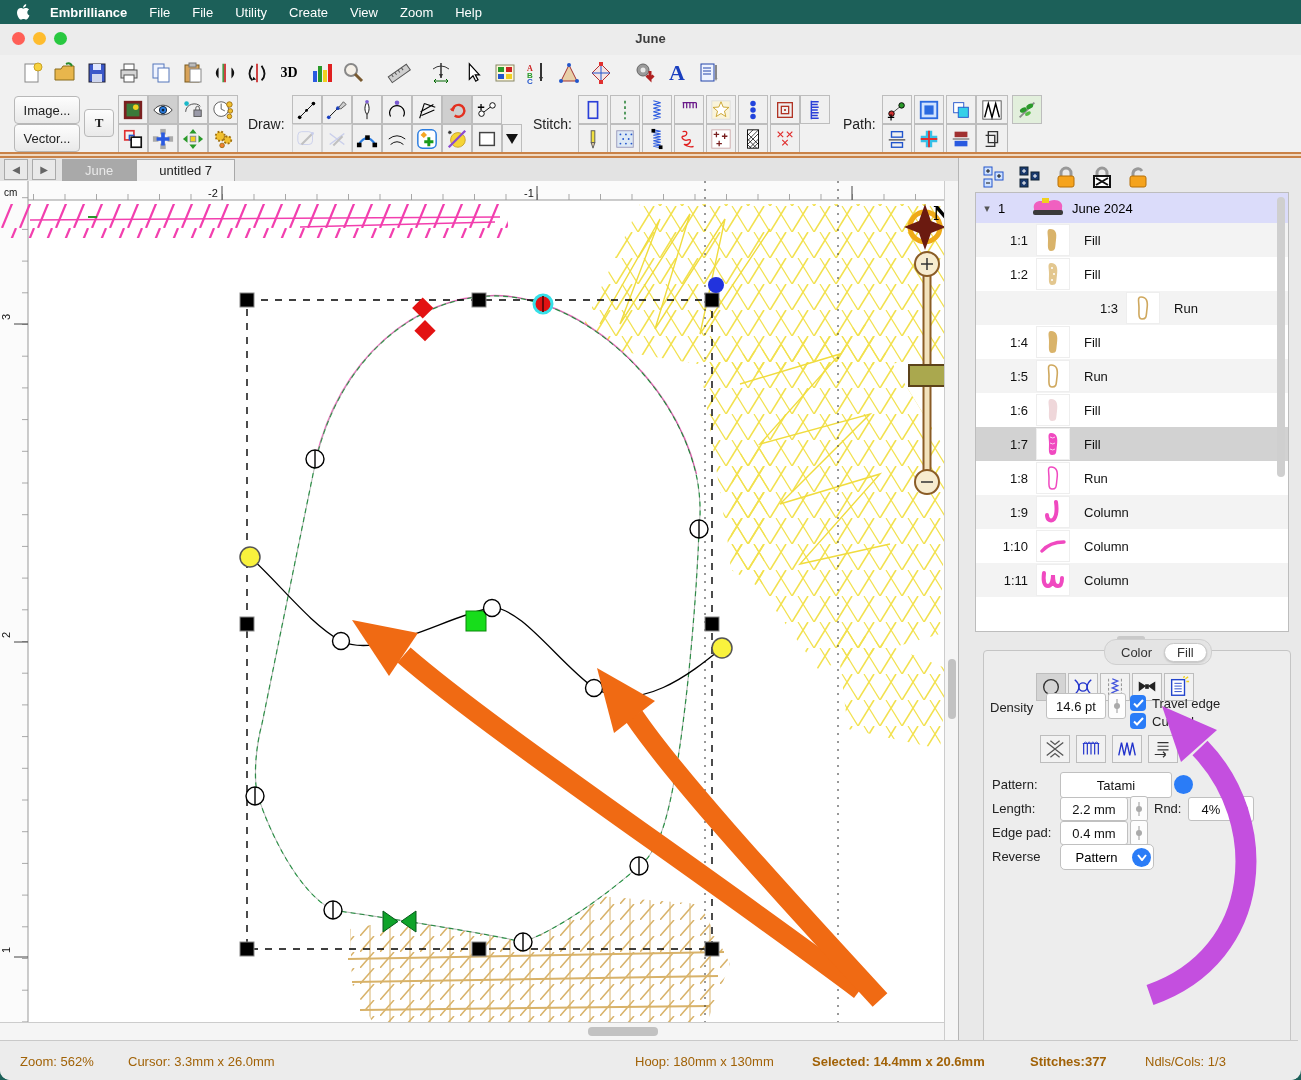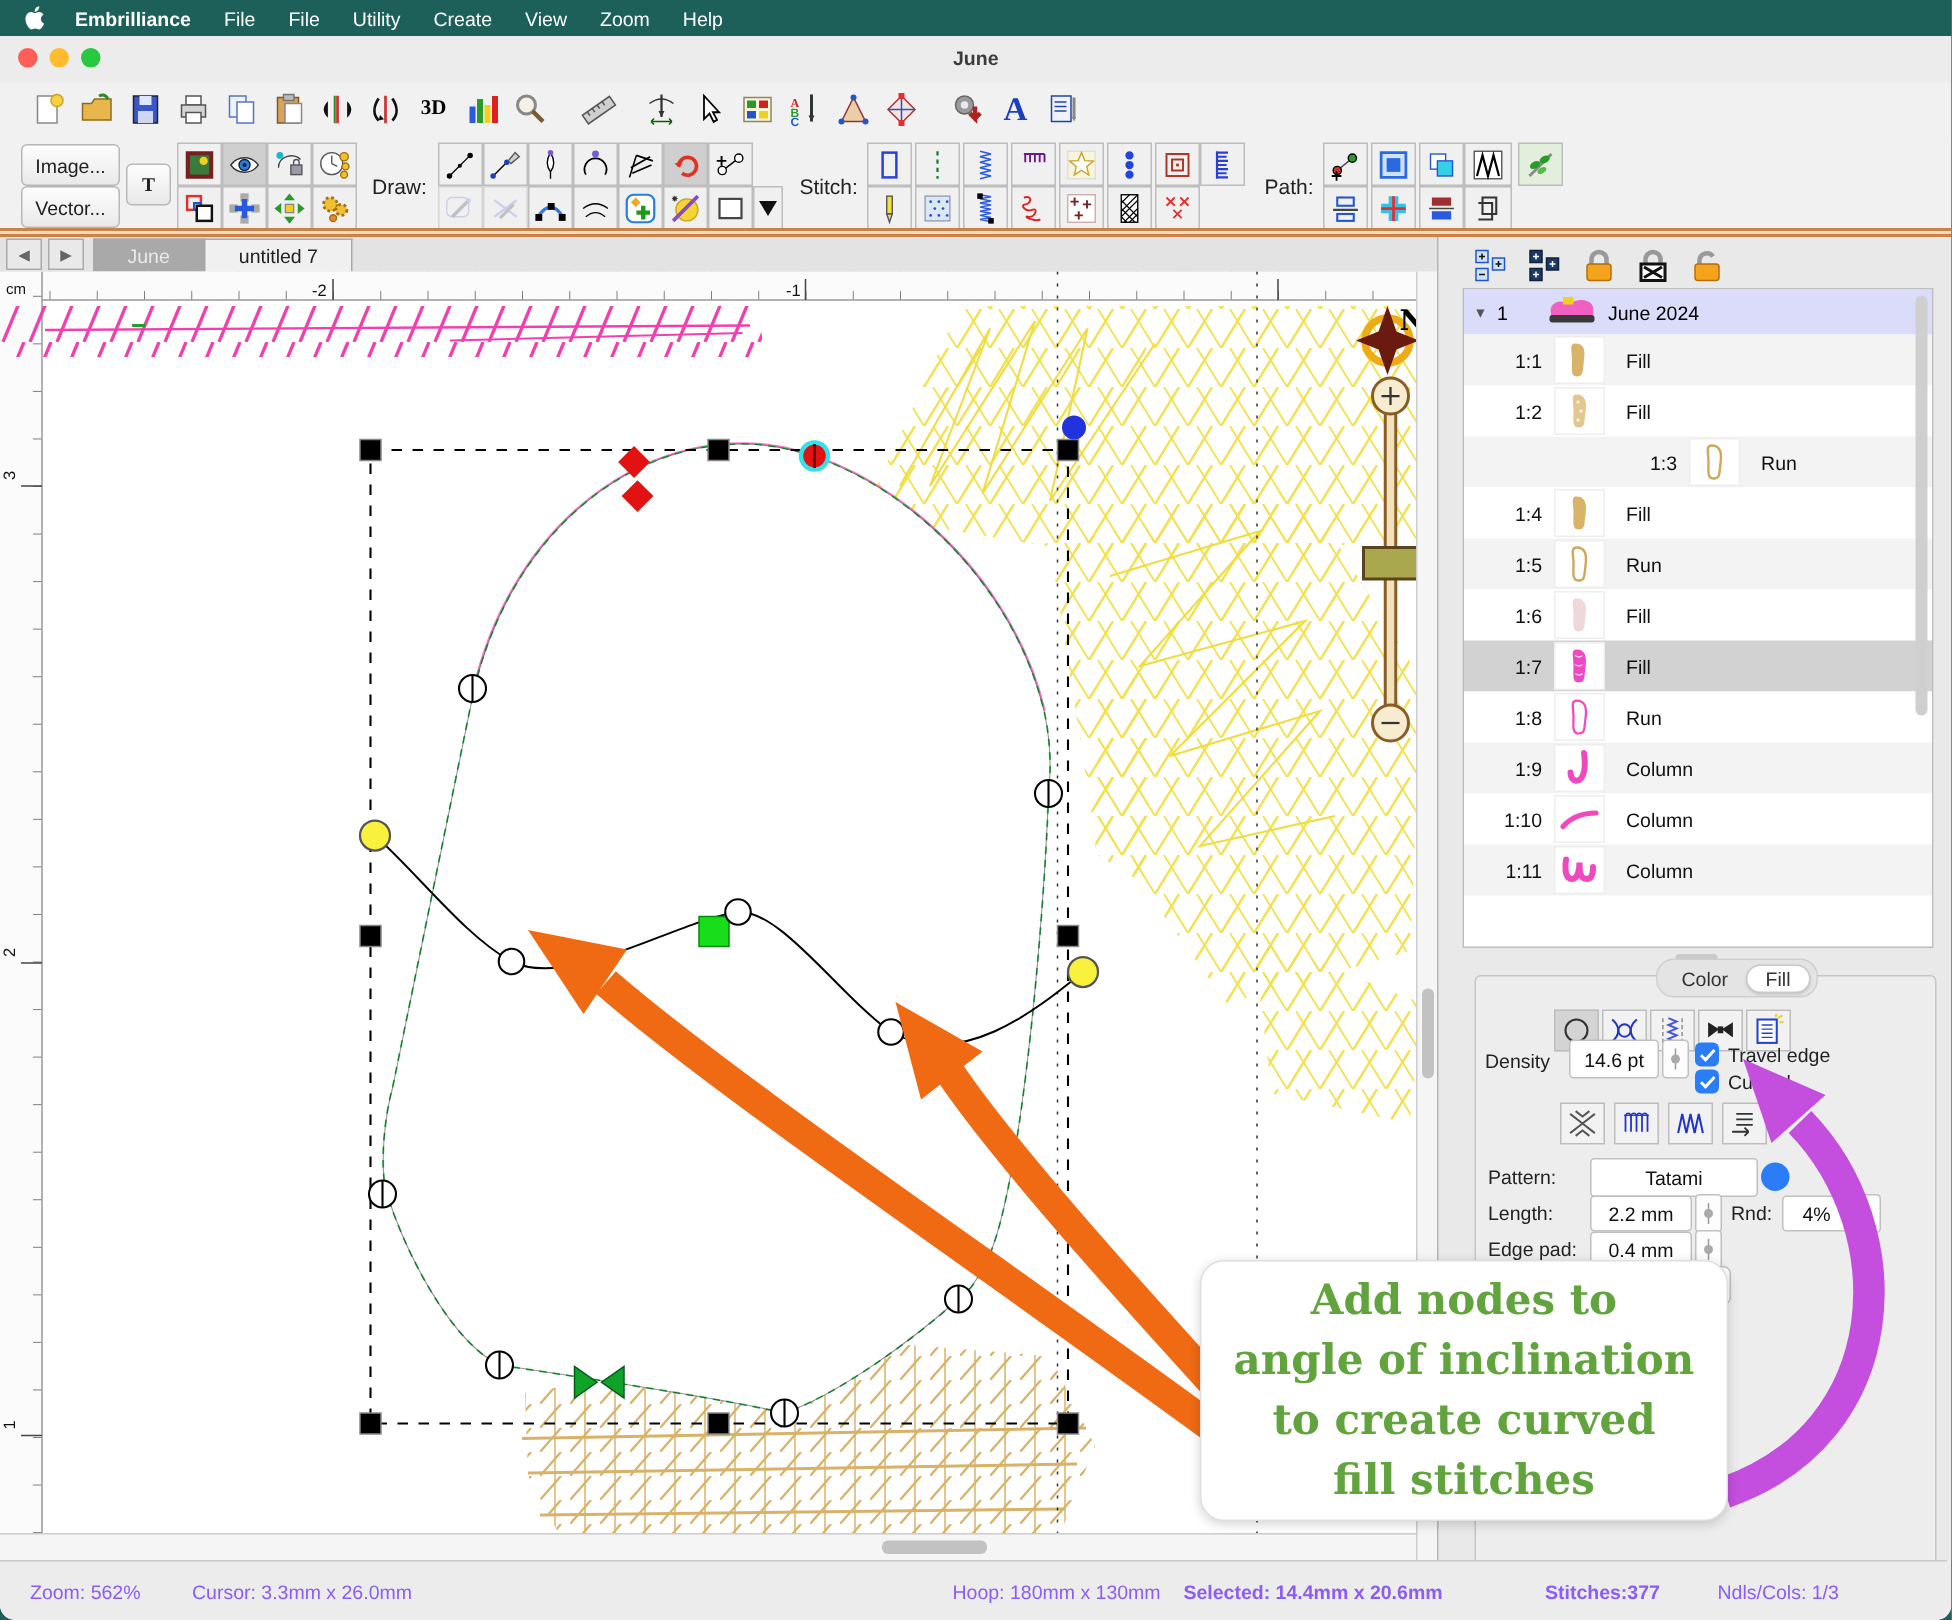--- a/index.html
+++ b/index.html
@@ -60,21 +60,21 @@
   .ibtn.pressed{background:#d4d4d4;}
   .plabel{position:absolute;font-size:13px;color:#222;}
   .field{position:absolute;background:#fff;border:1px solid #c0c0c0;border-radius:3px;font-size:13px;color:#111;display:flex;align-items:center;justify-content:center;}
   .stepper{position:absolute;width:16px;height:24px;background:#fdfdfd;border:1px solid #c0c0c0;border-radius:3px;display:flex;align-items:center;justify-content:center;}
   .chk{position:absolute;display:flex;align-items:center;gap:6px;font-size:13px;color:#222;}
   .chkbox{width:16px;height:16px;background:#2a7cf7;border-radius:4px;display:flex;align-items:center;justify-content:center;}
   .popup{position:absolute;background:#fff;border:1px solid #c0c0c0;border-radius:5px;font-size:13px;display:flex;align-items:center;}
   .popup .txt{flex:1;text-align:center;}
   .popup .cap{width:19px;height:19px;border-radius:50%;background:#2a7cf7;margin-right:2px;display:flex;align-items:center;justify-content:center;}
   
-  .statusbar{position:absolute;left:0;top:1016px;width:1298px;height:40px;background:#ececec;border-top:1px solid #c9c9c9;font-size:13px;color:#8b5cf6;}
+  .statusbar{position:absolute;left:0;top:1016px;width:1298px;height:40px;background:#ececec;border-top:1px solid #c9c9c9;font-size:13px;color:#a16207;}
   .statusbar span{position:absolute;top:13px;}
   
   .overlay{position:absolute;left:0;top:0;width:1301px;height:1080px;pointer-events:none;z-index:40;}
   .callout{position:absolute;left:800px;top:840px;width:350px;height:172px;background:#fff;border:1px solid #e0e0e0;border-radius:16px;box-shadow:0 2px 8px rgba(0,0,0,.18);z-index:50;display:flex;flex-direction:column;align-items:center;justify-content:center;}
   .callout div{font-family:"DejaVu Serif",serif;font-weight:bold;font-size:28px;line-height:40px;color:#61a33c;}
 </style>
 </head>
 <body>
 
 <div class="desktop">
@@ -1065,41 +1065,35 @@
               </svg>
             </span>
         </div>
       </div>
     </div>
 
     <div class="statusbar">
       <span style="left:20px;">Zoom: 562%</span>
       <span style="left:128px;">Cursor: 3.3mm x 26.0mm</span>
       <span style="left:635px;">Hoop: 180mm x 130mm</span>
-      <span style="left:789px;font-weight:bold;text-align:right;">Selected: 14.4mm x 20.6mm</span>
+      <span style="left:812px;font-weight:bold;text-align:right;">Selected: 14.4mm x 20.6mm</span>
       <span style="left:1030px;font-weight:bold;">Stitches:377</span>
       <span style="left:1145px;">Ndls/Cols: 1/3</span>
     </div>
   </div>
 
   <svg class="overlay" viewBox="0 0 1301 1080">
     <g>
       <path d="M860,990 C700,870 490,730 404,655" fill="none" stroke="#f06a13" stroke-width="20"></path>
       <polygon points="352,620 418,633 389,676" fill="#f06a13"></polygon>
     </g>
     <g>
       <path d="M880,1000 C760,870 672,772 634,716" fill="none" stroke="#f06a13" stroke-width="20"></path>
       <polygon points="597,668 655,701 614,733" fill="#f06a13"></polygon>
     </g>
     <g>
       <path d="M1150,995 C1265,955 1270,820 1200,748" fill="none" stroke="#c44fdf" stroke-width="21"></path>
       <polygon points="1162,706 1217,730 1181,762" fill="#c44fdf"></polygon>
     </g>
   </svg>
 
-  <div class="callout">
-    <div>Add nodes to</div>
-    <div>angle of inclination</div>
-    <div>to create curved</div>
-    <div>fill stitches</div>
-  </div>
 
 </div>
 
 </body></html>

